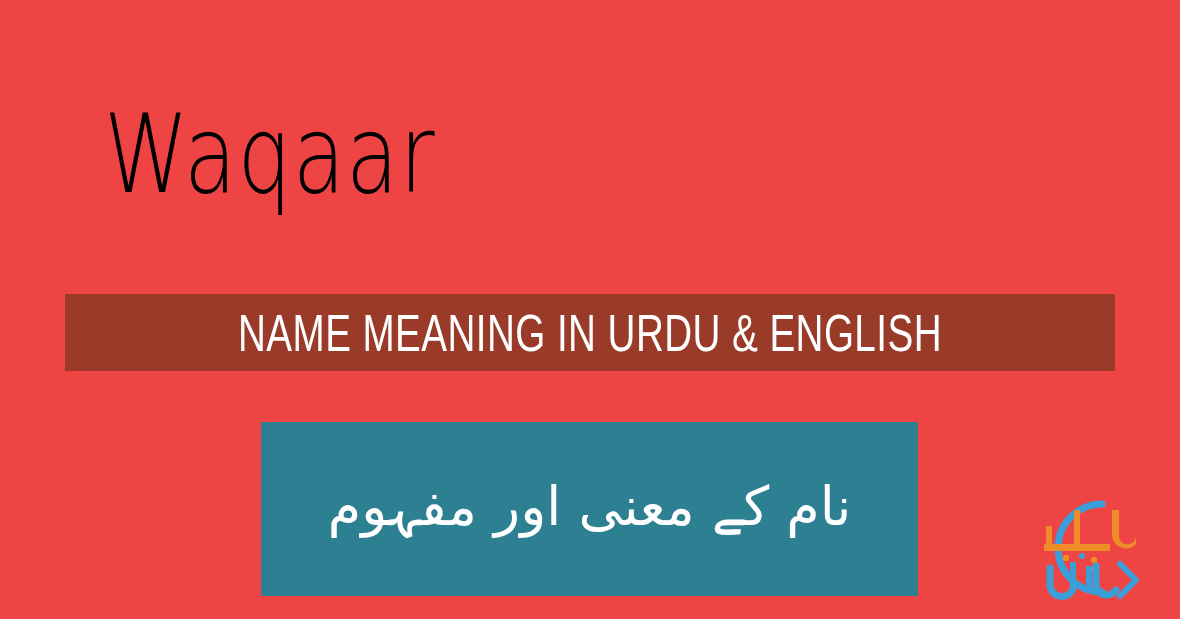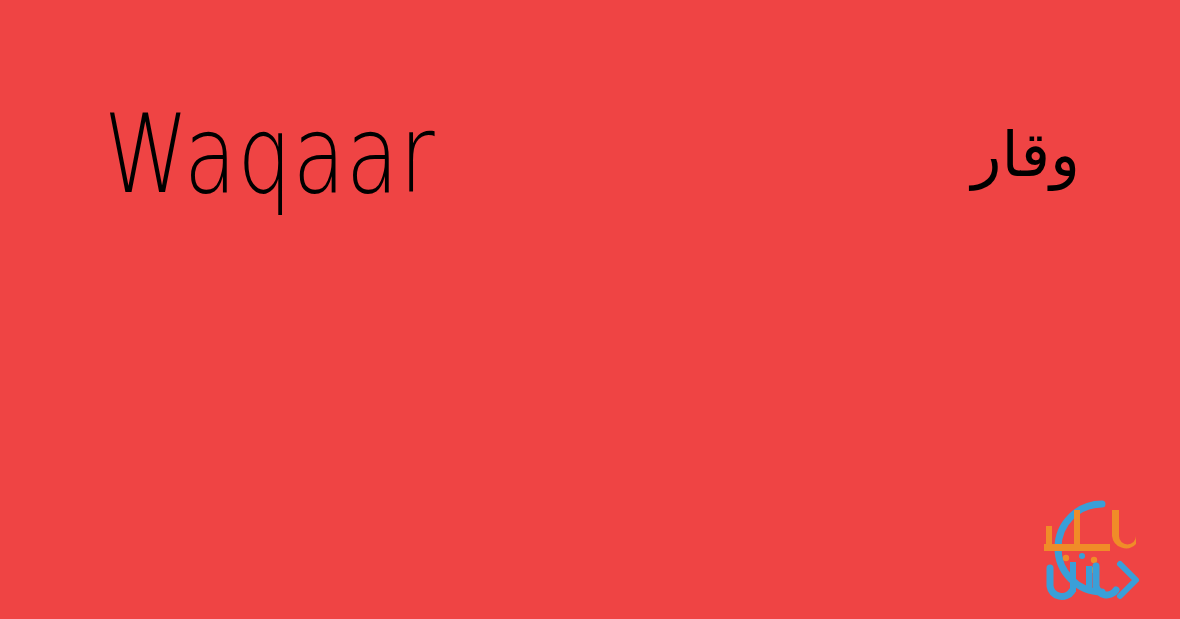--- a/index.html
+++ b/index.html
@@ -121,24 +121,29 @@
   }
   #logo svg { display: block; width: 140px; height: 112px; }
 </style>
 </head>
 <body>
 
 <div id="card" style="background: #ef4444; width: 1180px; height: 619px;">
 
   <div id="name-row">
     <div id="latin-name" style="color: rgb(0, 0, 0);">Waqaar</div>
-    <div id="urdu-name" style="color: rgb(0, 0, 0);">وقار</div>
   </div>
 
+  <div id="banner" style="background: rgb(154, 59, 42);">
+    <div id="banner-text" style="color: rgb(255, 255, 255);">NAME MEANING IN URDU &amp; ENGLISH</div>
+  </div>
 
+  <div id="teal-box" style="background: rgb(45, 127, 146);">
+    <div id="teal-text" style="color: rgb(255, 255, 255);">نام کے معنی اور مفہوم</div>
+  </div>
 
   <div id="logo">
     <svg viewBox="0 0 140 112" xmlns="http://www.w3.org/2000/svg" aria-hidden="true">
 
       <path d="M94 12 A44 44 0 1 0 94 100" fill="none" stroke="#3a9fd8" stroke-width="7" stroke-linecap="round"></path>
 
       <g>
         <rect x="38" y="34" width="6" height="24" fill="#f08c28"></rect>
         <rect x="36" y="52" width="66" height="7" fill="#f08c28"></rect>
         <rect x="66" y="18" width="6" height="41" fill="#f08c28"></rect>

